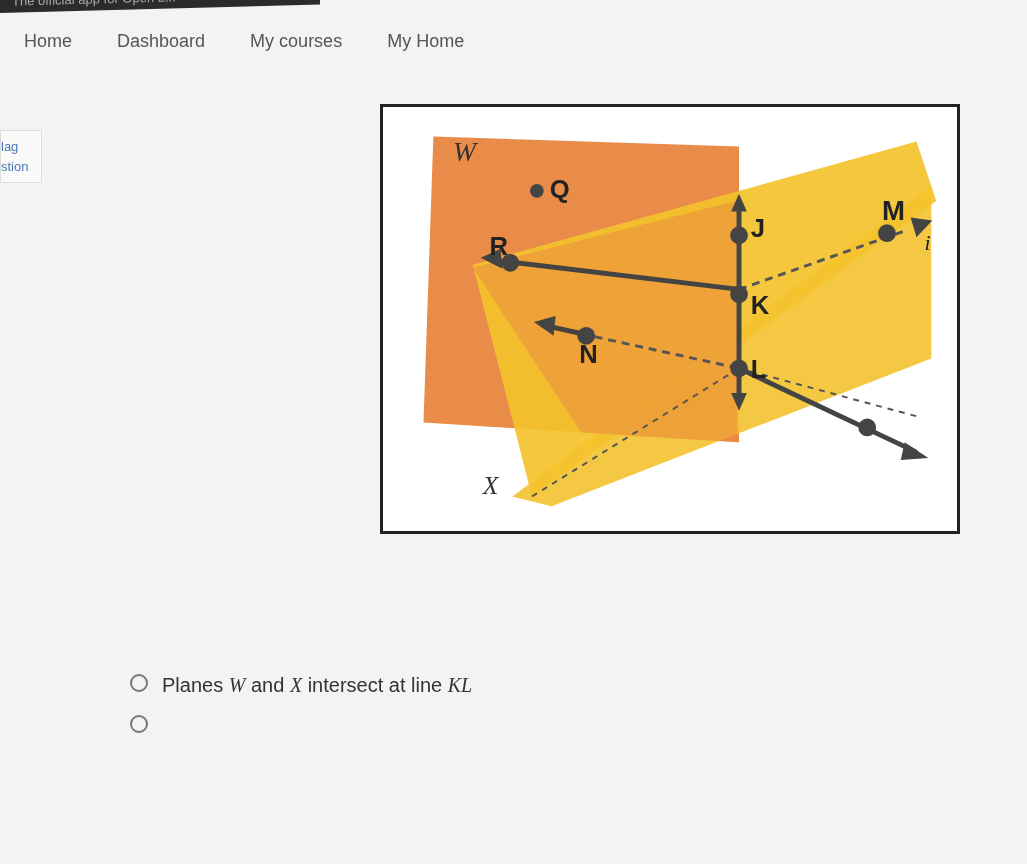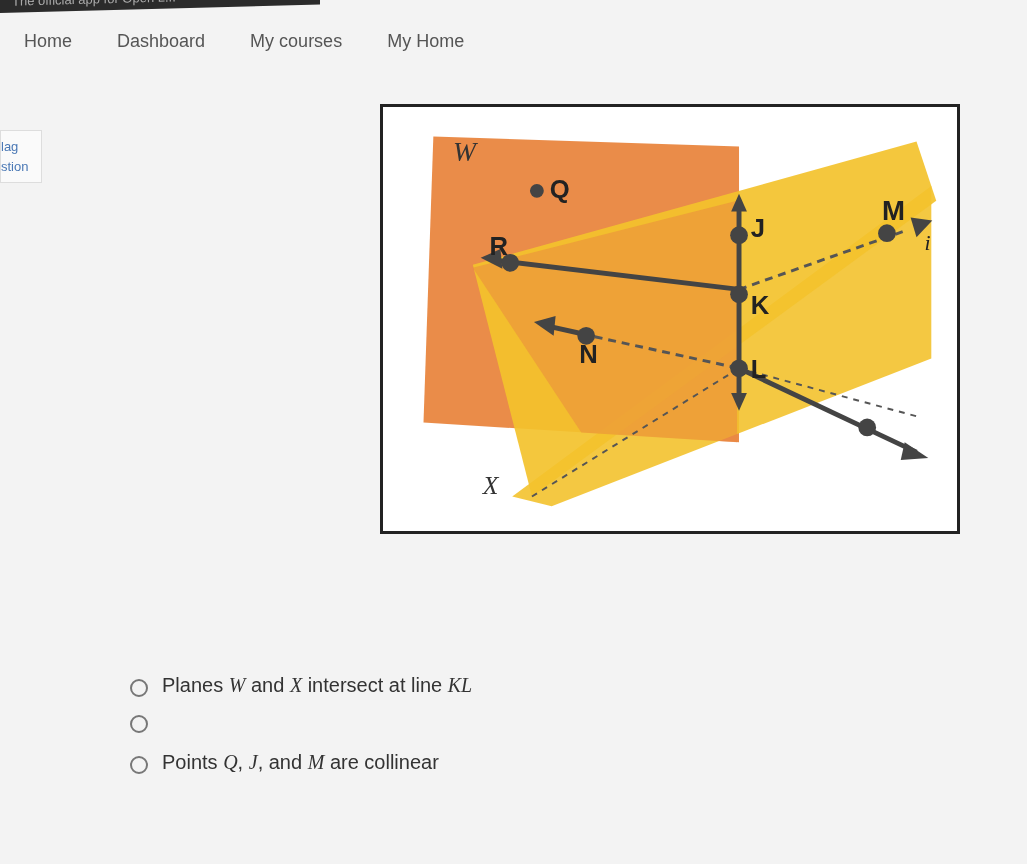--- a/index.html
+++ b/index.html
@@ -64,21 +64,21 @@
   }
   .question-block {
     margin-top: 140px;
     margin-left: 10px;
     font-size: 20px;
     color: #333;
   }
   .prompt { font-weight: bold; margin-bottom: 16px; }
   .opt {
     display: flex;
-    align-items: flex-end;
+    align-items: flex-start;
     margin: 18px 0;
     font-size: 20px;
   }
   .radio {
     width: 18px; height: 18px;
     border: 2px solid #777;
     border-radius: 50%;
     margin-right: 14px;
     flex-shrink: 0;
   }
@@ -167,20 +167,14 @@
       <span class="radio"></span>
       <span>
         <span>Planes </span><span class="mit">W</span><span> and </span><span class="mit">X</span><span> intersect at line </span><span class="mit">KL</span>
       </span>
     </div>
 
     <div class="opt">
       <span class="radio"></span>
     </div>
 
-    <div class="opt">
-      <span class="radio"></span>
-      <span>
-        <span>Points </span><span class="mit">Q</span><span>, </span><span class="mit">J</span><span>, and </span><span class="mit">M</span><span> are collinear</span>
-      </span>
-    </div>
   </div>
 </div>
 
 </body></html>

